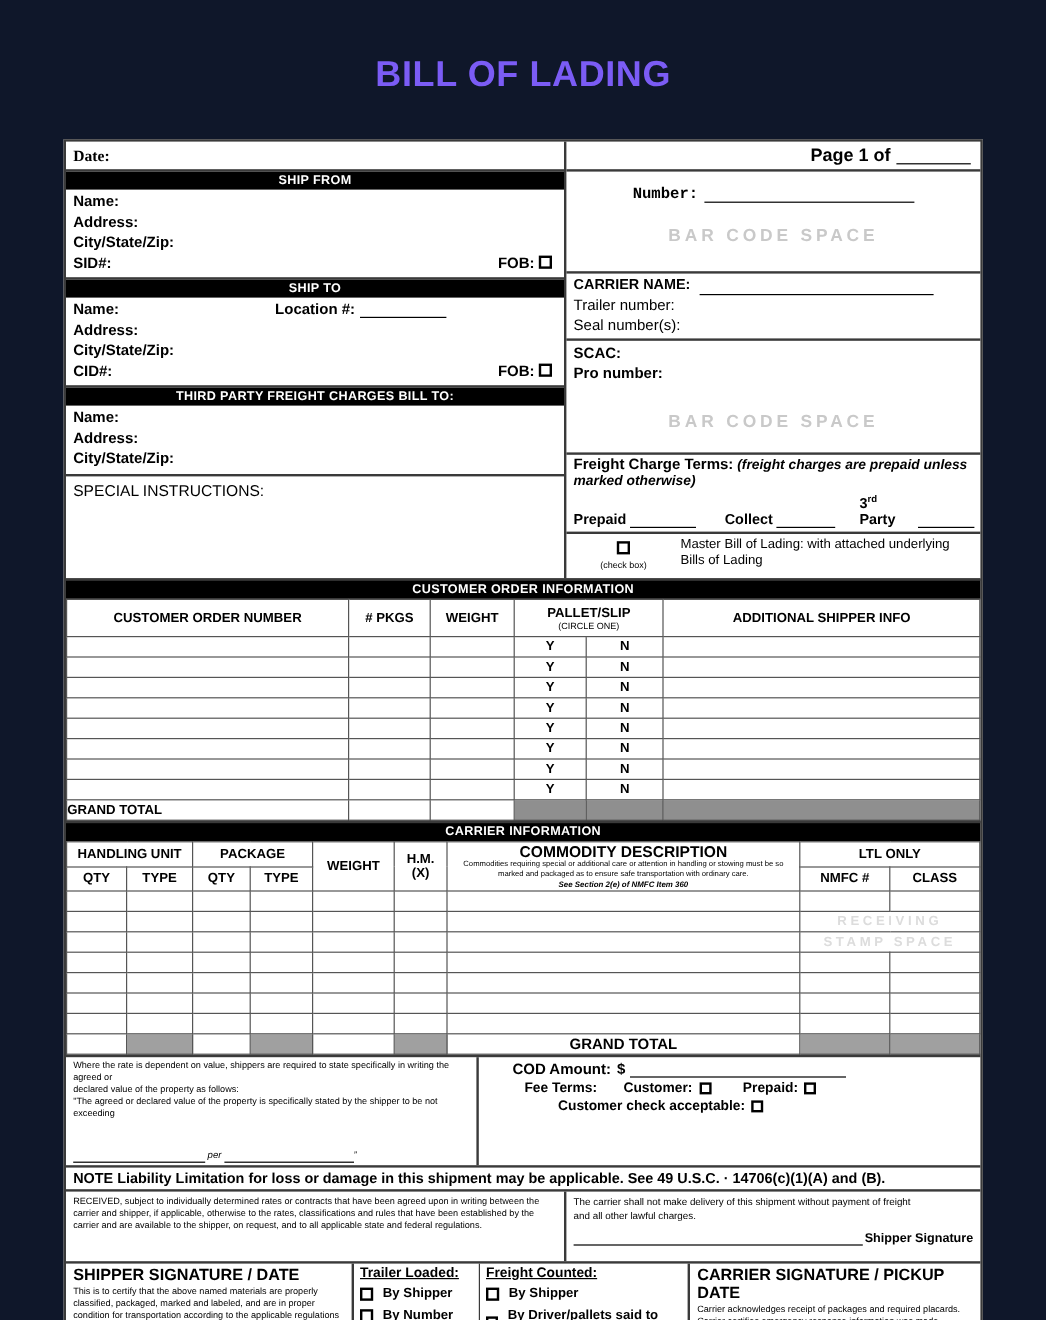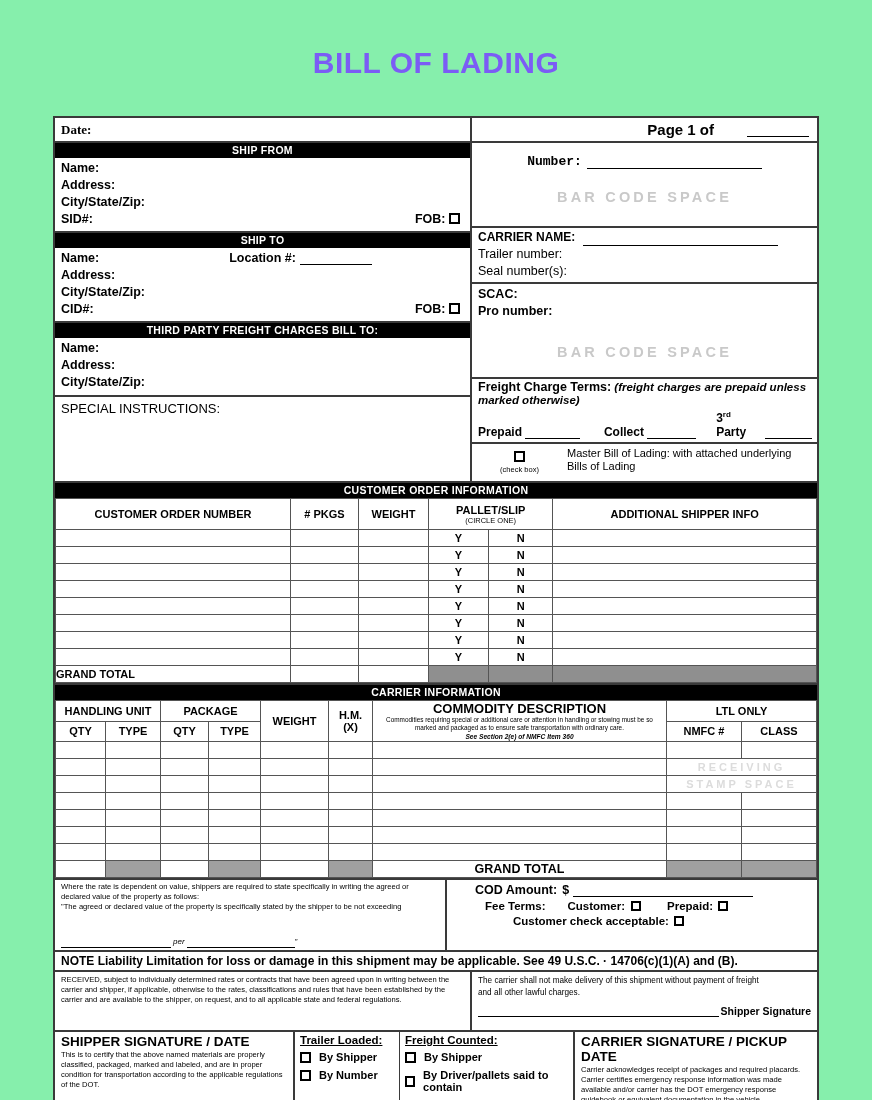--- a/index.html
+++ b/index.html
@@ -6,21 +6,21 @@
   html, body {
     margin: 0; padding: 0;
     width: 872px; height: 1100px;
     background: #ffffff;
     font-family: "Liberation Sans", sans-serif;
     color: #000;
   }
   #page {
     position: relative;
     width: 872px; height: 1100px;
-    background: #86efac;
+    background: #0f172a;
     overflow: hidden;
   }
   .title {
     position: absolute;
     top: 46px; left: 0; width: 872px;
     text-align: center;
     font-size: 30px;
     font-weight: bold;
     letter-spacing: 0.5px;
     color: #7B5CF5;
@@ -152,21 +152,21 @@
           <div class="lbl padl">City/State/Zip:</div>
         </div>
 
         <div style="height:60px;padding-top:3px;">
           <div class="lbl padl" style="font-weight:normal;font-size:13px;">SPECIAL INSTRUCTIONS:</div>
         </div>
       </div>
 
       <div id="upperRight">
 
-        <div class="seg" style="height:25px;display:flex;align-items:center;justify-content:flex-end;padding-right:8px;gap:28px;">
+        <div class="seg" style="height:25px;display:flex;align-items:center;justify-content:flex-end;padding-right:8px;">
           <span style="font-size:15px;font-weight:bold;">Page 1 of</span>
           <span class="ul" style="width:62px;margin-left:5px;height:15px;"></span>
         </div>
 
         <div class="seg" style="height:85px;padding-top:10px;">
           <div style="display:flex;align-items:center;justify-content:center;font-family:Liberation Mono, monospace;">
             <span class="lbl" style="font-size:13px;">Number:</span>
             <span class="ul" style="width:175px;margin-left:5px;height:14px;"></span>
           </div>
           <div class="barcode" style="margin-top:19px;">BAR CODE SPACE</div>
@@ -423,21 +423,21 @@
         <td></td>
         <td class="shade2"></td>
         <td style="text-align:center;font-weight:bold;font-size:12.5px;">GRAND TOTAL</td>
         <td class="shade2"></td>
         <td class="shade2"></td>
       </tr>
     </tbody>
       </table>
 
     <div style="display:flex;border-top:2px solid #3a3a3a;">
-      <div style="width:392px;border-right:2px solid #3a3a3a;padding:2px 5px 2px 6px;">
+      <div style="width:344px;border-right:2px solid #3a3a3a;padding:2px 5px 2px 6px;">
         <div class="legal">Where the rate is dependent on value, shippers are required to state specifically in writing the agreed or</div>
         <div class="legal">declared value of the property as follows:</div>
         <div class="legal">"The agreed or declared value of the property is specifically stated by the shipper to be not exceeding</div>
         <div style="display:flex;align-items:flex-start;margin-top:25px;font-size:8px;font-style:italic;">
           <span class="ul" style="width:110px;height:11px;"></span>
           <span style="margin:0 2px;">per</span>
           <span class="ul" style="width:108px;height:11px;"></span>
           <span>”</span>
         </div>
       </div>

